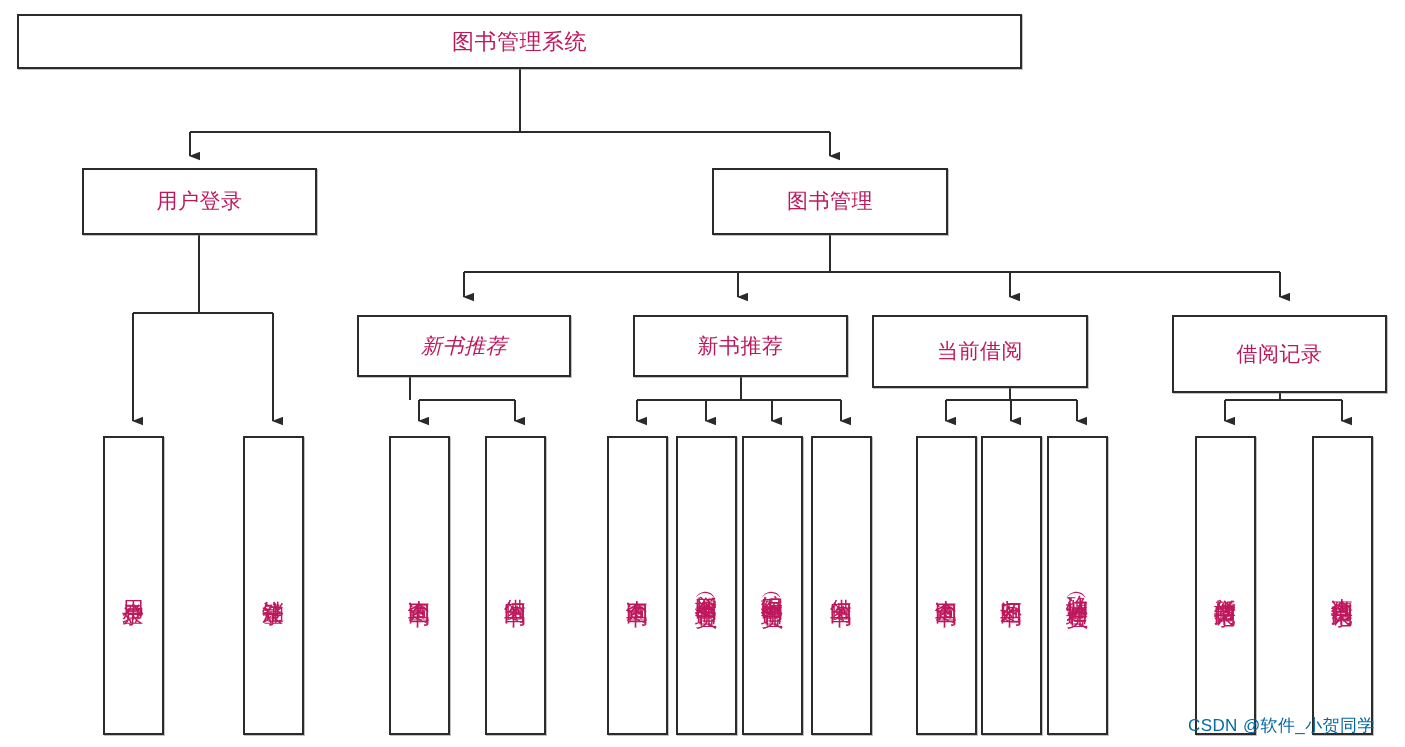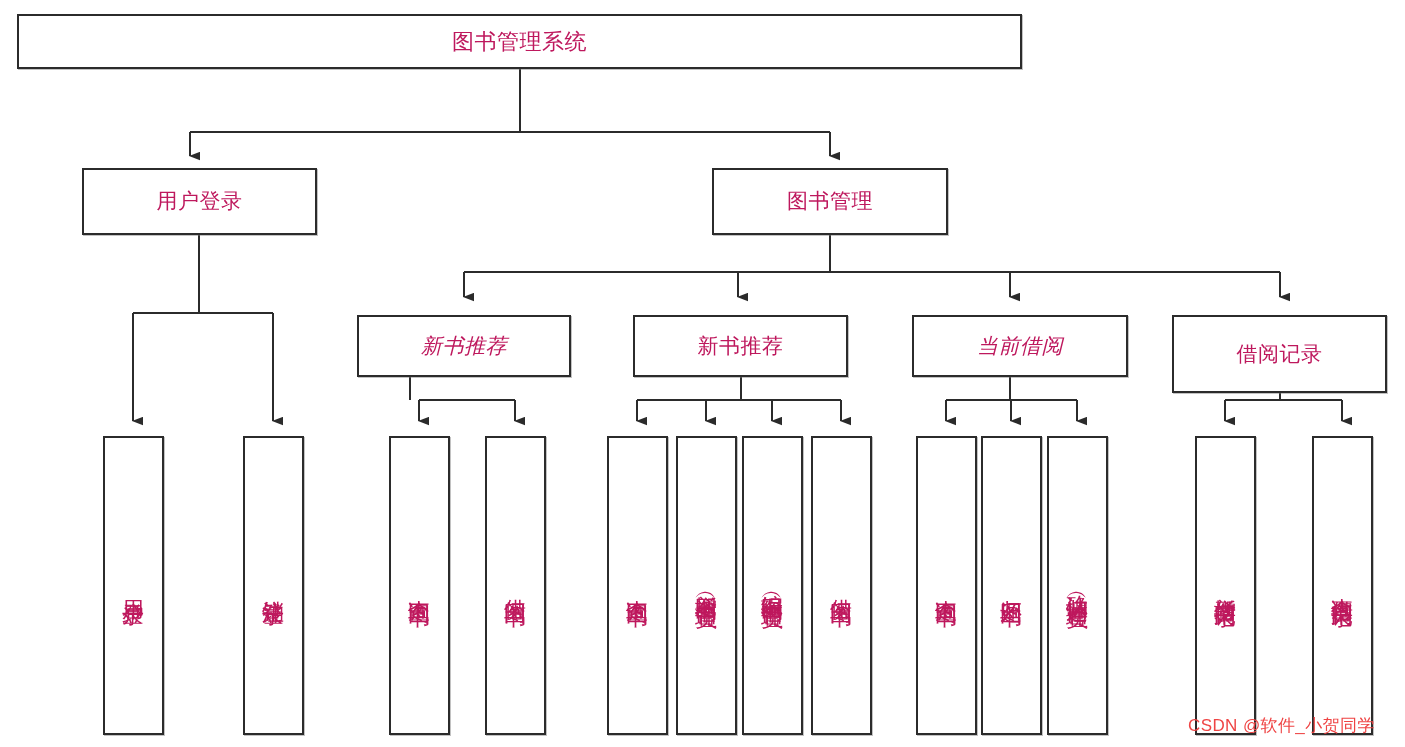--- a/index.html
+++ b/index.html
@@ -54,21 +54,21 @@
     font-size:22px;
     line-height:1.05;
     letter-spacing:2px;
     white-space:normal;
     max-height:284px;
   }
   .watermark{
     position:absolute;
     left:1188px;top:714px;
     font-size:17px;
-    color:#ef4444;
+    color:#0369a1;
     letter-spacing:.4px;
     white-space:nowrap;
     user-select:none;
   }
 </style>
 </head>
 <body>
 
 <div id="diagram-root">
 
@@ -137,21 +137,21 @@
   </div>
 
   <div class="node h" style="left:357px;top:315px;width:214px;height:62px;font-style:italic;">
     <span class="label">新书推荐</span>
   </div>
 
   <div class="node h" style="left:633px;top:315px;width:215px;height:62px;">
     <span class="label">新书推荐</span>
   </div>
 
-  <div class="node h" style="left:912px;top:315px;width:216px;height:62px;font-style:italic;">
+  <div class="node h" style="left:872px;top:315px;width:216px;height:73px;">
     <span class="label">当前借阅</span>
   </div>
 
   <div class="node h" style="left:1172px;top:315px;width:215px;height:78px;">
     <span class="label">借阅记录</span>
   </div>
 
   <div class="node v" style="left:103px;top:436px;width:61px;height:299px;">
     <span class="label">用户登录</span>
   </div>

